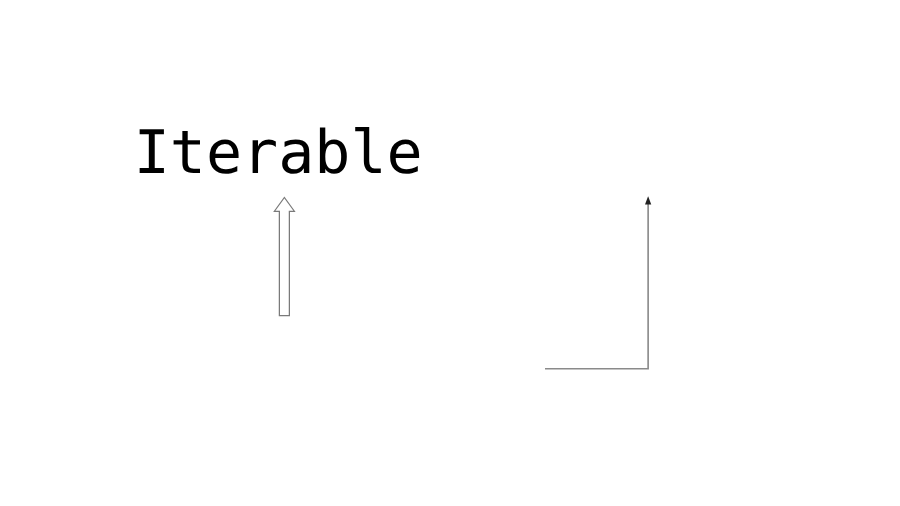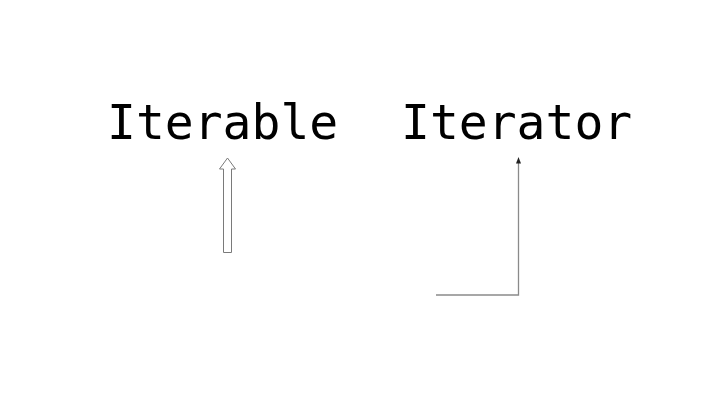--- a/index.html
+++ b/index.html
@@ -15,21 +15,20 @@
     #lbl-iterable { left: 107px; top: 98px; }
     #lbl-iterator { left: 401px; top: 98px; }
     #lbl-collection { left: 102px; top: 270px; }
     svg.overlay { position: absolute; left: 0; top: 0; }
   </style>
 </head>
 <body>
 
 <div class="canvas">
   <div class="label" id="lbl-iterable">Iterable</div>
-  <div class="label" id="lbl-iterator">Iterator</div>
 
   <svg class="overlay" width="720" height="405" viewBox="0 0 720 405">
 
     <g>
       <polygon points="223.5,252.5 231.5,252.5 231.5,169 235.5,169 227.5,158 219.5,169 223.5,169" fill="#ffffff" stroke="#7a7a7a" stroke-width="1"></polygon>
     </g>
 
     <g>
       <polyline points="436,295 518.5,295 518.5,163" fill="none" stroke="#8a8a8a" stroke-width="1.3"></polyline>
       <polygon points="518.5,157 516,163.5 521,163.5" fill="#222222"></polygon>

